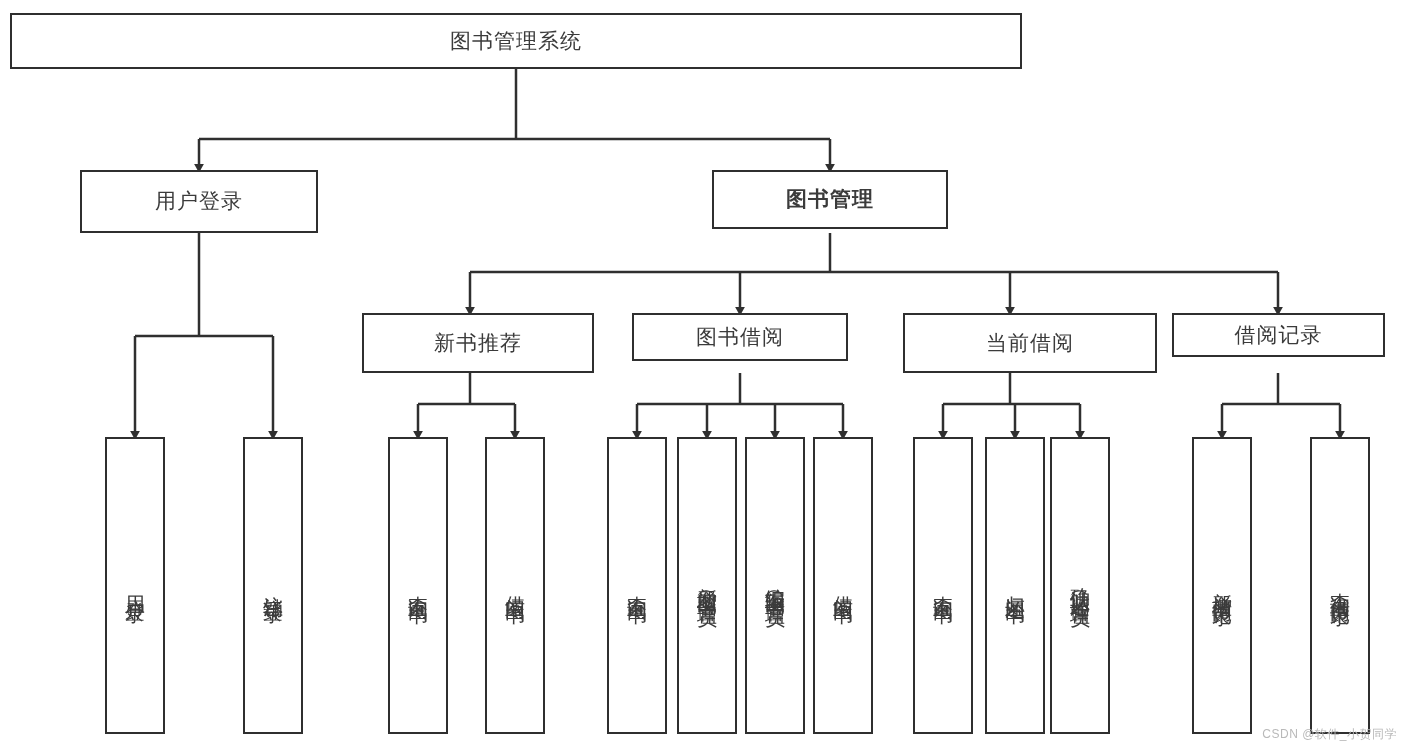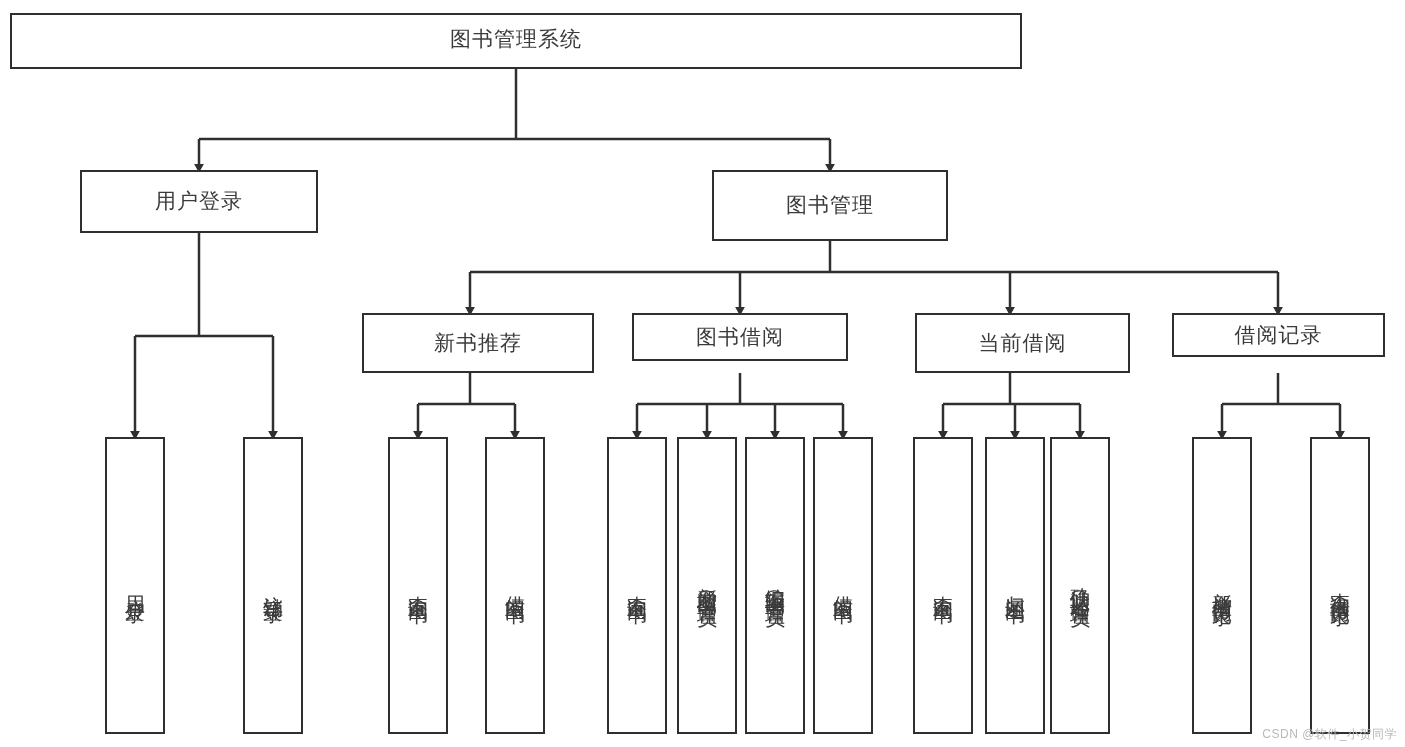--- a/index.html
+++ b/index.html
@@ -3,21 +3,21 @@
 <meta charset="utf-8">
 <style>
   html,body{margin:0;padding:0;background:#ffffff;}
   body{width:1405px;height:747px;overflow:hidden;font-family:"Liberation Sans","DejaVu Sans",sans-serif;}
   #stage{position:relative;width:1405px;height:747px;background:#fff;}
   svg.wires{position:absolute;left:0;top:0;width:1405px;height:747px;}
   .node{position:absolute;box-sizing:border-box;background:#ffffff;border:2.5px solid #2f2f2f;
         display:flex;align-items:center;justify-content:center;}
   .node .lbl{color:#3b3b3b;font-size:20px;line-height:1.08;letter-spacing:1px;white-space:pre;text-align:center;}
   .node.h .lbl{font-size:21px;}
-  .node.root .lbl{font-size:21px;font-family:Liberation Mono, monospace;}
+  .node.root .lbl{font-size:21px;}
   .node.leaf{border-width:2.5px;}
   .node.leaf .lbl{writing-mode:vertical-rl;text-orientation:upright;font-size:20px;
                   letter-spacing:3px;line-height:1.05;max-height:276px;}
   .wm{position:absolute;right:8px;bottom:4px;color:#b9b9b9;font-size:12px;letter-spacing:.5px;
       white-space:nowrap;pointer-events:none;}
 </style>
 </head>
 <body>
 
 <div id="stage">
@@ -63,30 +63,30 @@
         <path d="M1340,404 L1340,435" stroke="#2f2f2f" stroke-width="2.5" fill="none" marker-end="url(#arrow)"></path>
       </g>
   </svg>
   <div id="nodes">
       <div class="node root" style="left: 10px; top: 13px; width: 1012px; height: 56px;">
         <span class="lbl">图书管理系统</span>
       </div>
       <div class="node h" style="left: 80px; top: 170px; width: 238px; height: 63px;">
         <span class="lbl">用户登录</span>
       </div>
-      <div class="node h" style="left: 712px; top: 170px; width: 236px; height: 71px;">
+      <div class="node h" style="left: 712px; top: 170px; width: 236px; height: 59px; font-weight: bold;">
         <span class="lbl">图书管理</span>
       </div>
       <div class="node h" style="left: 362px; top: 313px; width: 232px; height: 60px;">
         <span class="lbl">新书推荐</span>
       </div>
       <div class="node h" style="left: 632px; top: 313px; width: 216px; height: 48px;">
         <span class="lbl">图书借阅</span>
       </div>
-      <div class="node h" style="left: 903px; top: 313px; width: 215px; height: 60px; margin-left: 12px;">
+      <div class="node h" style="left: 903px; top: 313px; width: 254px; height: 60px;">
         <span class="lbl">当前借阅</span>
       </div>
       <div class="node h" style="left: 1172px; top: 313px; width: 213px; height: 44px;">
         <span class="lbl">借阅记录</span>
       </div>
       <div class="node leaf" style="left: 105px; top: 437px; width: 60px; height: 297px;">
         <span class="lbl">用户登录</span>
       </div>
       <div class="node leaf" style="left: 243px; top: 437px; width: 60px; height: 297px;">
         <span class="lbl">注销登录</span>

